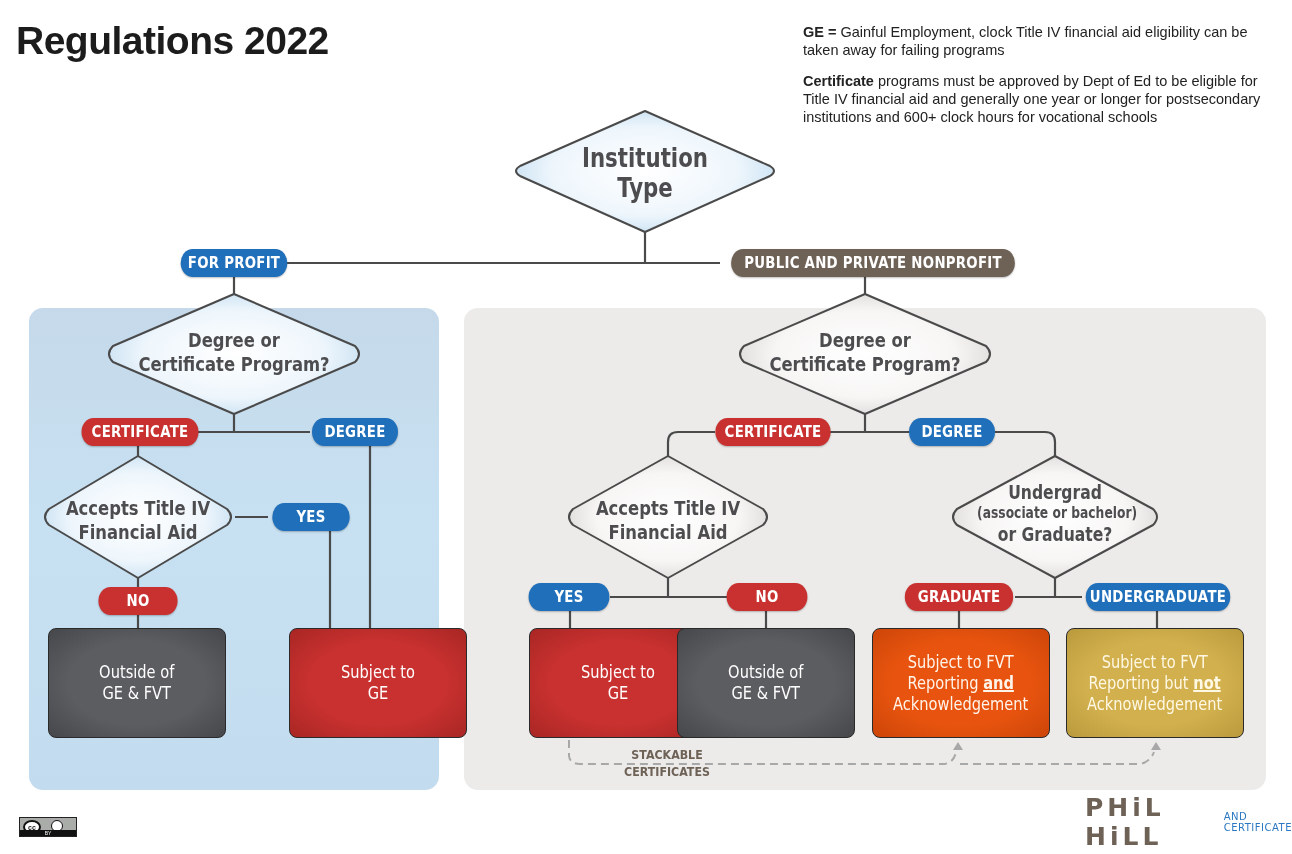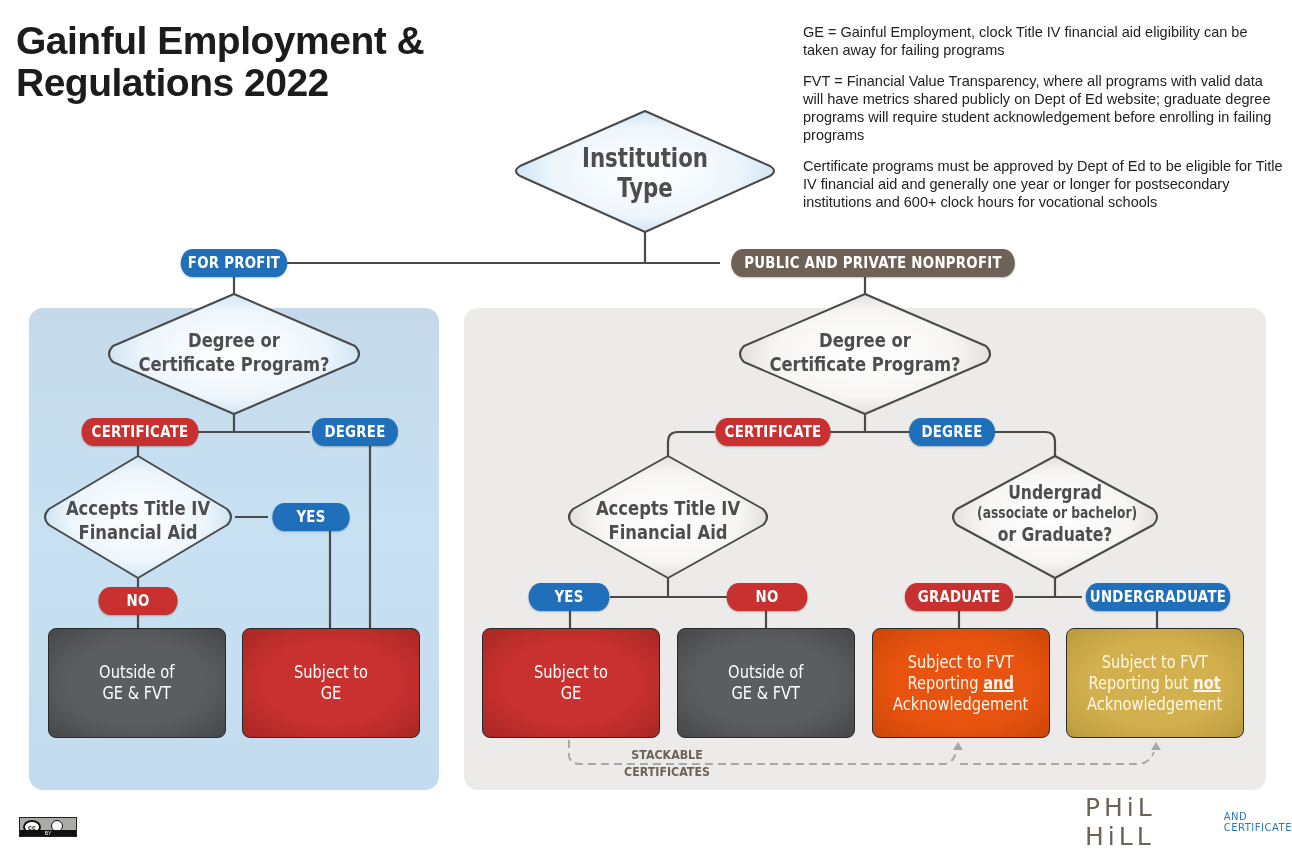--- a/index.html
+++ b/index.html
@@ -14,21 +14,21 @@
     left: 16px; top: 20px; width: 600px;
     font-size: 39px; font-weight: bold; line-height: 42px;
     letter-spacing: -0.5px; color: #1c1c1c;
   }
   .title div { white-space: nowrap; }
   .notes {
     left: 803px; top: 23px; width: 480px;
     font-size: 14.5px; line-height: 18px; color: #222;
   }
   .notes p { margin: 0 0 13px 0; }
-  .notes b { font-weight: normal; }
+  .notes b { font-weight: bold; }
 
   .panel { border-radius: 14px; }
   .panel-left { left: 29px; top: 308px; width: 410px; height: 482px;
     background: linear-gradient(180deg, #c5d9ea 0%, #c7e1f2 45%, #c3dbee 100%); }
   .panel-right { left: 464px; top: 308px; width: 802px; height: 482px; background: #ecebea; }
 
   svg.lines { position: absolute; left: 0; top: 0; width: 1292px; height: 854px; pointer-events: none; }
 
   .pill {
     position: absolute; height: 28px; border-radius: 14px;
@@ -50,21 +50,21 @@
   }
   .box {
     position: absolute; width: 178px; height: 110px; border-radius: 8px;
     border: 1.5px solid #2a2a2a; box-sizing: border-box;
     display: flex; align-items: center; justify-content: center; text-align: center;
     color: #fff; font-size: 17px; line-height: 21px;
     font-family: "DejaVu Sans", "Liberation Sans", sans-serif;
   }
   .box span.inner { display: inline-block; transform: scaleX(0.86); white-space: nowrap; }
   .box.gray { background: radial-gradient(ellipse at center, #5c5d61 55%, #46474b 100%); }
-  .box.red { background: radial-gradient(ellipse at center, #c8312f 55%, #a82624 100%); }
+  .box.red { background: radial-gradient(ellipse at center, #c8312f 55%, #a82624 100%); margin-left: 47px; }
   .box.orange { background: radial-gradient(ellipse at center, #e8540f 55%, #cc4508 100%); color: #fff4ea; }
   .box.gold { background: radial-gradient(ellipse at center, #d2b04e 55%, #b99a3c 100%); color: #fff8e4; }
   .box u { font-weight: bold; text-decoration-thickness: 1.5px; }
 
   .stack-label {
     left: 607px; top: 746px; width: 120px; text-align: center;
     font-weight: bold; font-size: 13px; line-height: 17px; color: #6e6257;
     font-family: "DejaVu Sans", "Liberation Sans", sans-serif;
     transform: scaleX(0.85);
   }
@@ -72,34 +72,32 @@
     left: 19px; top: 817px; width: 58px; height: 20px;
     background: #a9aca8; border: 1px solid #222; box-sizing: border-box;
     display: flex;
   }
   .cc-badge .cc { width: 18px; height: 14px; margin: 2px 0 0 3px; border-radius: 50%; background: #fff; border: 2px solid #111; box-sizing: border-box;
     font-size: 7px; font-weight: bold; display: flex; align-items: center; justify-content: center; }
   .cc-badge .by { margin: 2px 0 0 10px; width: 12px; height: 12px; border-radius: 50%; background: #fff; border: 1.5px solid #111; box-sizing: border-box; }
   .cc-badge .by-txt { position: absolute; left: 0; bottom: 0; width: 100%; height: 6px; background: #111; color: #fff; font-size: 5px; text-align: center; line-height: 6px; }
 
   .logo { left: 1085px; top: 805px; height: 34px; display: flex; align-items: center; }
-  .logo .name { font-size: 25px; letter-spacing: 4px; color: #6e6257; font-family: "DejaVu Sans", "Liberation Sans", sans-serif; font-weight: normal; }
+  .logo .name { font-size: 25px; letter-spacing: 4px; color: #6e6257; font-family: "DejaVu Sans", "Liberation Sans", sans-serif; font-weight: bold; }
   .logo .and { margin-left: 8px; font-size: 10px; line-height: 11px; color: #2b78c2; letter-spacing: 0.5px; font-family: "DejaVu Sans", "Liberation Sans", sans-serif; }
 </style>
 </head>
 <body>
 
 <div class="abs title">
-  <div>Gainful Employment &amp;</div>
   <div>Regulations 2022</div>
 </div>
 
 <div class="abs notes">
   <p><b>GE =</b><span> Gainful Employment, clock Title IV financial aid eligibility can be taken away for failing programs</span></p>
-  <p><b>FVT =</b><span> Financial Value Transparency, where all programs with valid data will have metrics shared publicly on Dept of Ed website; graduate degree programs will require student acknowledgement before enrolling in failing programs</span></p>
   <p><b>Certificate</b><span> programs must be approved by Dept of Ed to be eligible for Title IV financial aid and generally one year or longer for postsecondary institutions and 600+ clock hours for vocational schools</span></p>
 </div>
 
 <div class="abs panel panel-left"></div>
 <div class="abs panel panel-right"></div>
 
 <svg class="lines" viewBox="0 0 1292 854">
   <defs>
     <radialGradient id="dBlue" cx="50%" cy="50%" r="60%">
       <stop offset="0%" stop-color="#ffffff"></stop>

